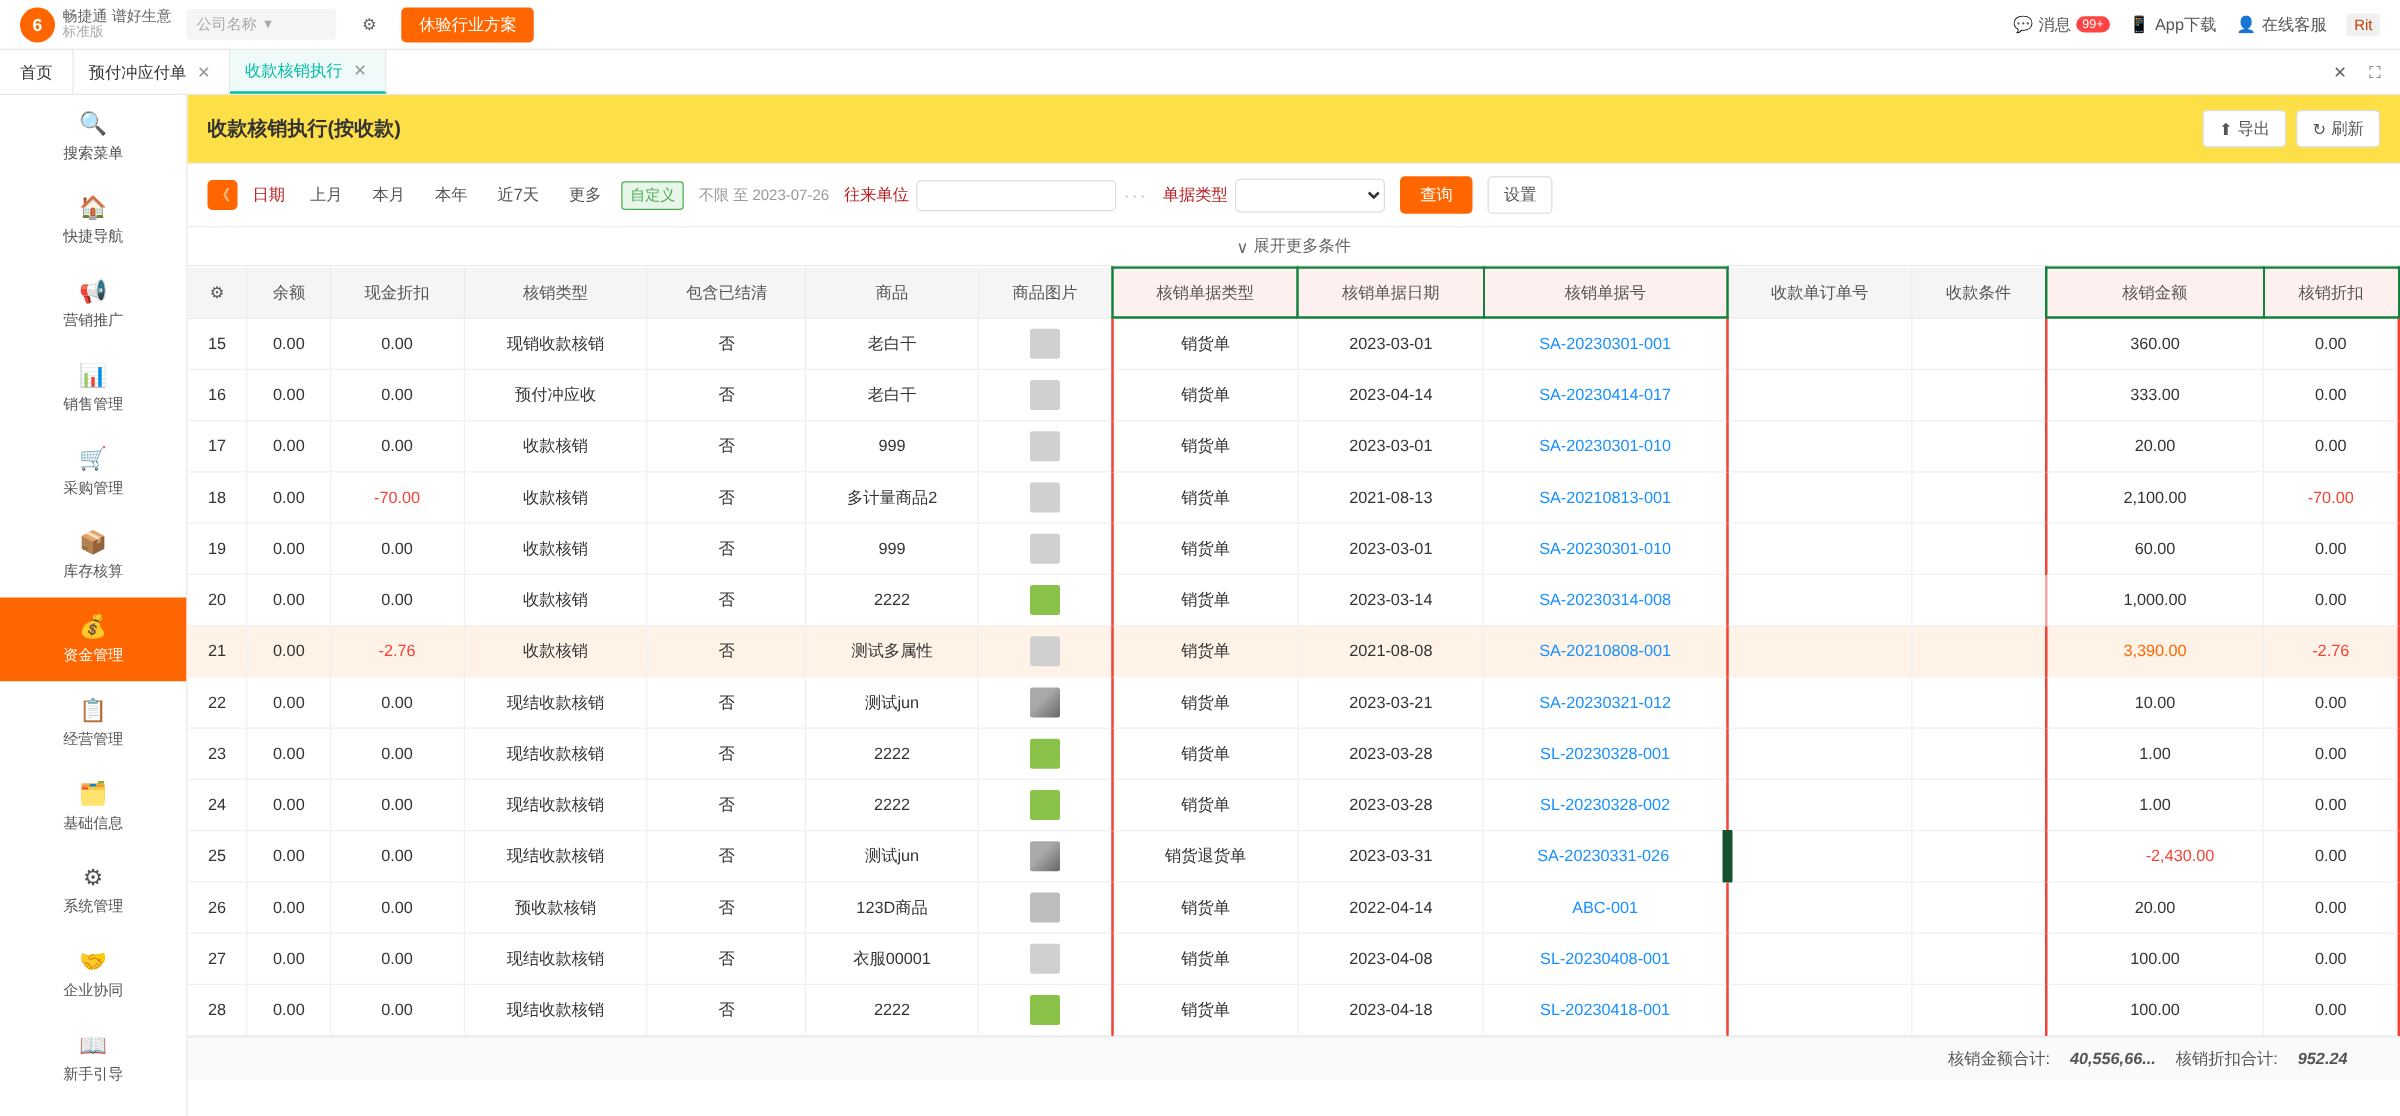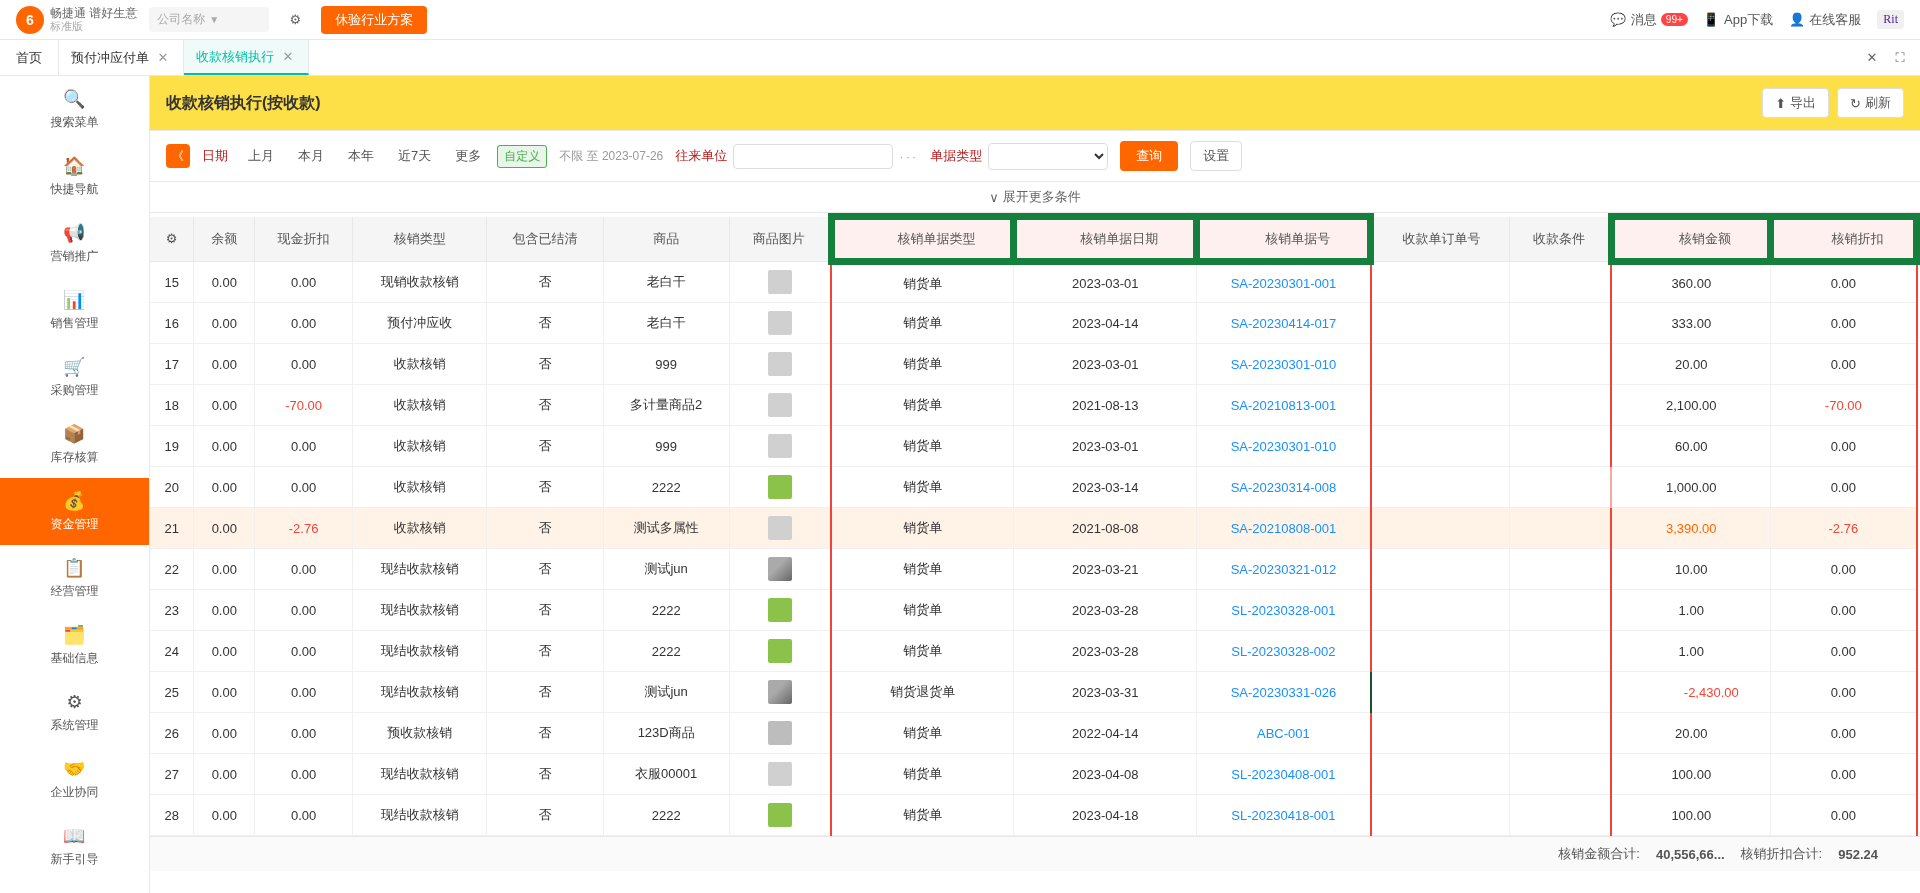--- a/index.html
+++ b/index.html
@@ -11,21 +11,21 @@
     .logo-icon { width: 28px; height: 28px; background: #ff6600; border-radius: 50%; display: flex; align-items: center; justify-content: center; color: white; font-weight: bold; font-size: 14px; }
     .logo-text { font-size: 12px; color: #666; line-height: 1.2; }
     .company-selector { display: flex; align-items: center; gap: 4px; background: #f5f5f5; border-radius: 4px; padding: 4px 8px; cursor: pointer; min-width: 120px; }
     .company-name { color: #aaa; font-size: 12px; }
     .gear-btn { width: 28px; height: 28px; display: flex; align-items: center; justify-content: center; cursor: pointer; color: #666; }
     .industry-btn { background: #ff6600; color: white; border: none; border-radius: 4px; padding: 5px 14px; font-size: 13px; cursor: pointer; }
     .top-right { margin-left: auto; display: flex; align-items: center; gap: 16px; }
     .notification { display: flex; align-items: center; gap: 4px; cursor: pointer; color: #555; font-size: 13px; }
     .badge { background: #ff4444; color: white; border-radius: 10px; padding: 1px 5px; font-size: 10px; }
     .top-right-item { display: flex; align-items: center; gap: 4px; cursor: pointer; color: #555; font-size: 13px; }
-    .user-name { color: #4c1d95; font-size: 12px; padding: 2px 6px; background: #f0f0f0; border-radius: 3px; font-family: Liberation Serif, serif; }
+    .user-name { color: #c2410c; font-size: 12px; padding: 2px 6px; background: #f0f0f0; border-radius: 3px; }
 
     
     .tab-bar { height: 36px; background: #fff; display: flex; align-items: center; border-bottom: 1px solid #e8e8e8; padding: 0; }
     .tab-home { padding: 0 16px; height: 100%; display: flex; align-items: center; color: #333; cursor: pointer; font-size: 13px; border-right: 1px solid #e8e8e8; }
     .tab { padding: 0 12px; height: 100%; display: flex; align-items: center; gap: 6px; cursor: pointer; font-size: 13px; border-right: 1px solid #e8e8e8; }
     .tab.active { background: #f0faf9; color: #00bfa5; border-bottom: 2px solid #00bfa5; }
     .tab-close { width: 16px; height: 16px; display: flex; align-items: center; justify-content: center; border-radius: 50%; cursor: pointer; color: #999; }
     .tab-spacer { flex: 1; }
     .tab-actions { display: flex; align-items: center; padding: 0 8px; gap: 4px; }
     .tab-action-btn { width: 24px; height: 24px; display: flex; align-items: center; justify-content: center; cursor: pointer; color: #666; }
@@ -68,26 +68,26 @@
     .table-area { flex: 1; overflow: auto; background: #fff; margin: 0; }
     table { width: 100%; border-collapse: collapse; font-size: 13px; }
     thead tr { background: #f5f5f5; }
     thead th { padding: 10px 8px; text-align: center; border-bottom: 1px solid #e8e8e8; border-right: 1px solid #e8e8e8; color: #555; font-weight: 500; white-space: nowrap; position: sticky; top: 0; background: #f5f5f5; z-index: 10; }
     tbody tr { border-bottom: 1px solid #f0f0f0; }
     tbody tr.highlighted { background: #fff3e8; padding-left: 37px; }
     tbody td { padding: 8px 8px; text-align: center; border-right: 1px solid #f0f0f0; color: #333; white-space: nowrap; }
     .td-link { color: #1890ff; cursor: pointer; text-decoration: none; }
     .td-red { color: #f44336; }
     .td-orange { color: #ff6600; }
-    .th-highlight { border: 7px solid #15803d; background: #fff0f0 !important; padding-left: 36px; }
+    .th-highlight { border: 2px solid #15803d; background: #fff0f0 !important; }
     .img-placeholder-small { width: 24px; height: 24px; background: #e8e8e8; border-radius: 2px; margin: 0 auto; }
 
     
     .table-footer { background: #fafafa; border-top: 1px solid #e8e8e8; padding: 8px 16px; display: flex; align-items: center; justify-content: flex-end; gap: 16px; font-size: 13px; color: #555; }
-    .footer-total { font-weight: bold; }
+    .footer-total { font-weight: bold; font-style: italic; }
 
     
     .table-area::-webkit-scrollbar { width: 6px; height: 6px; }
     .table-area::-webkit-scrollbar-track { background: #f0f0f0; }
     .table-area::-webkit-scrollbar-thumb { background: #ccc; border-radius: 3px; }
 
     .filter-row-2 { background: #fff; padding: 6px 16px; border-bottom: 1px solid #e8e8e8; display: flex; justify-content: center; }
   </style>
 </head>
 <body>
@@ -471,21 +471,21 @@
     <td>0.00</td>
     <td class="">0.00</td>
     <td>现结收款核销</td>
     <td>否</td>
     <td>测试jun</td>
     <td>
                 <div class="img-placeholder-small" style="background:#9e9e9e;border-radius:2px;background:linear-gradient(135deg,#aaa 40%,#666 100%);"></div>
               </td>
     <td style="border-left:2px solid #f44336;">销货退货单</td>
     <td style="border-left:1px solid #e8e8e8;">2023-03-31</td>
-    <td style="border-right:2px solid #14532d;"><a class="td-link">SA-20230331-026</a></td>
+    <td style="border-right:8px solid #14532d;"><a class="td-link">SA-20230331-026</a></td>
     <td></td>
     <td></td>
     <td style="border-left:2px solid #f44336;padding-left:48px;" class="td-red">-2,430.00</td>
     <td style="border-right:2px solid #f44336;" class="">0.00</td>
   </tr>
             <tr>
     <td>26</td>
     <td>0.00</td>
     <td class="">0.00</td>
     <td>预收款核销</td>

